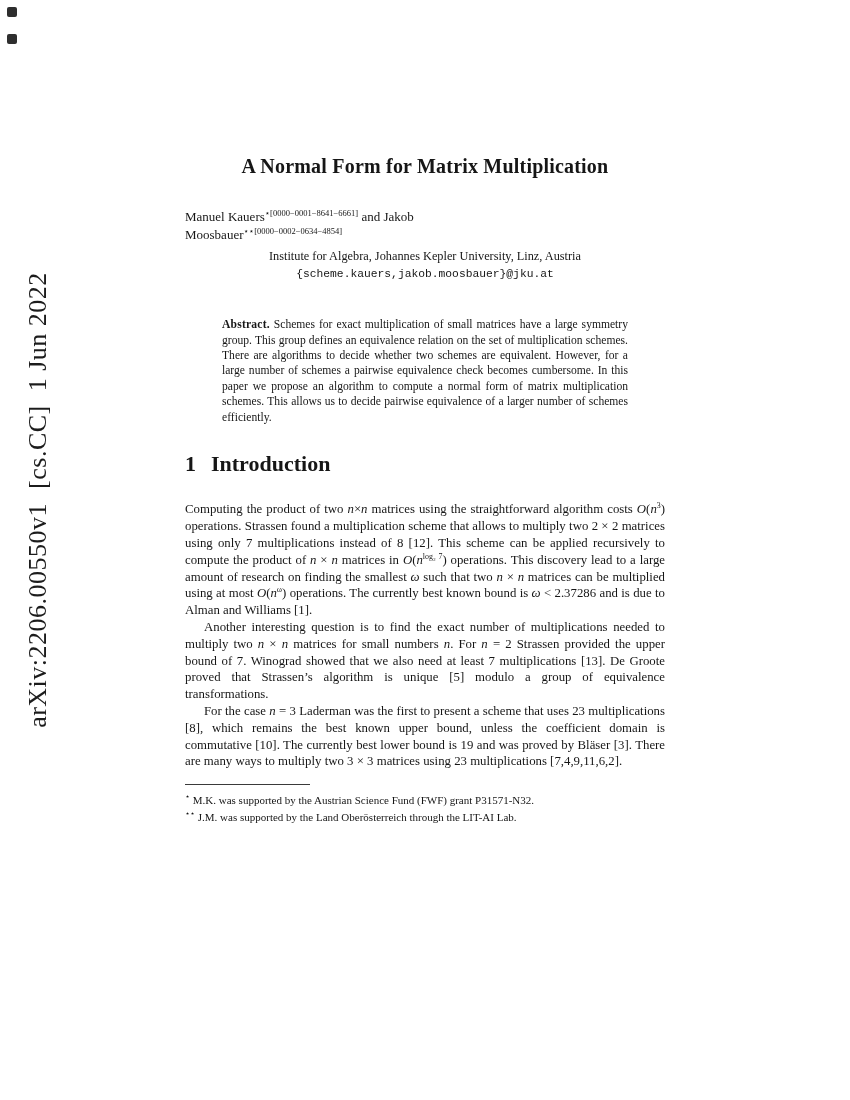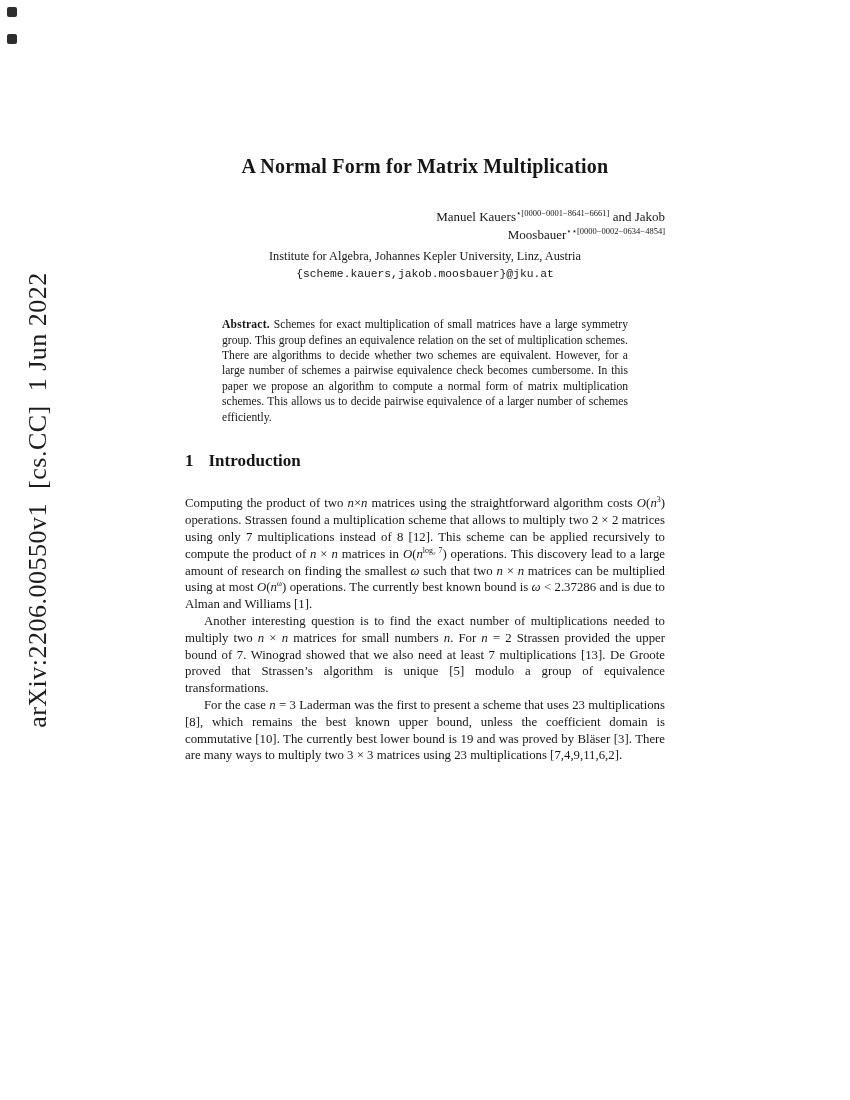--- a/index.html
+++ b/index.html
@@ -49,21 +49,21 @@
     text-align: center;
     font-size: 20px;
     font-weight: 700;
     line-height: 1.45;
     letter-spacing: 0.2px;
   }
   .title-line { display: block; }
 
   .authors {
     margin-top: 27px;
-    text-align: right;
+    text-align: left;
     font-size: 13px;
     line-height: 1.4;
   }
   .authors sup.orcid {
     font-size: 8.5px;
     line-height: 0;
   }
 
   .affiliation {
     margin-top: 4px;
@@ -81,21 +81,21 @@
     margin: 34px 37px 0 37px;
     font-size: 11.6px;
     line-height: 1.33;
     text-align: justify;
     hyphens: auto;
   }
   .abstract b { letter-spacing: 0.2px; }
 
   .section-heading {
     margin: 26px 0 17px 0;
-    font-size: 17px;
+    font-size: 22px;
     font-weight: 700;
     line-height: 1.2;
   }
   .section-heading .num { margin-right: 15px; }
 
   .body { margin-top: 24px; }
   .body p {
     margin: 0;
     font-size: 12.8px;
     line-height: 16.8px;
@@ -150,15 +150,20 @@
     <h2 class="section-heading">
       <span class="num">1</span><span>Introduction</span>
     </h2>
 
     <div class="body">
       <p>Computing the product of two <i>n</i>×<i>n</i> matrices using the straightforward algorithm costs <i>O</i>(<i>n</i><sup>3</sup>) operations. Strassen found a multiplication scheme that allows to multiply two 2 × 2 matrices using only 7 multiplications instead of 8 [12]. This scheme can be applied recursively to compute the product of <i>n</i> × <i>n</i> matrices in <i>O</i>(<i>n</i><sup>log₂ 7</sup>) operations. This discovery lead to a large amount of research on finding the smallest <i>ω</i> such that two <i>n</i> × <i>n</i> matrices can be multiplied using at most <i>O</i>(<i>n</i><sup>ω</sup>) operations. The currently best known bound is <i>ω</i> &lt; 2.37286 and is due to Alman and Williams [1].</p>
       <p>Another interesting question is to find the exact number of multiplications needed to multiply two <i>n</i> × <i>n</i> matrices for small numbers <i>n</i>. For <i>n</i> = 2 Strassen provided the upper bound of 7. Winograd showed that we also need at least 7 multiplications [13]. De Groote proved that Strassen’s algorithm is unique [5] modulo a group of equivalence transformations.</p>
       <p>For the case <i>n</i> = 3 Laderman was the first to present a scheme that uses 23 multiplications [8], which remains the best known upper bound, unless the coefficient domain is commutative [10]. The currently best lower bound is 19 and was proved by Bläser [3]. There are many ways to multiply two 3 × 3 matrices using 23 multiplications [7,4,9,11,6,2].</p>
     </div>
 
+    <div class="footnotes">
+      <div class="footnote-rule"></div>
+      <div class="footnote"><sup>⋆</sup> <span>M.K. was supported by the Austrian Science Fund (FWF) grant P31571-N32.</span></div>
+      <div class="footnote"><sup>⋆⋆</sup> <span>J.M. was supported by the Land Oberösterreich through the LIT-AI Lab.</span></div>
+    </div>
 
   </main>
 </div>
 
 </body></html>

